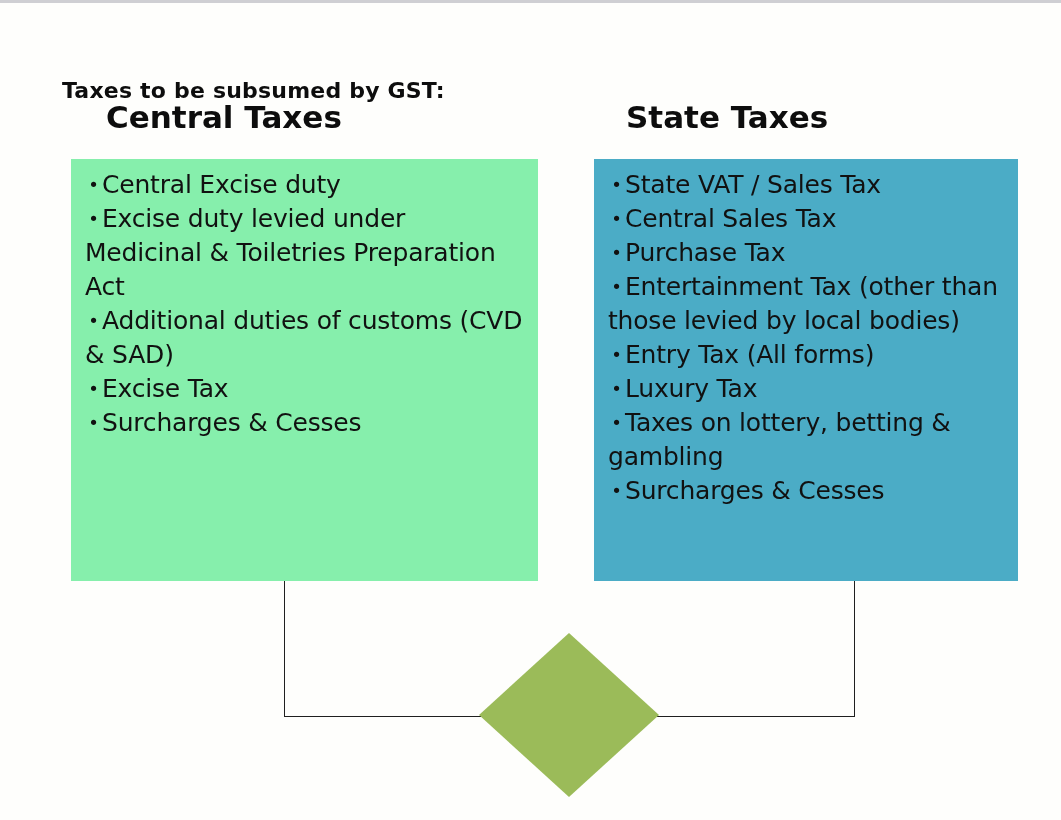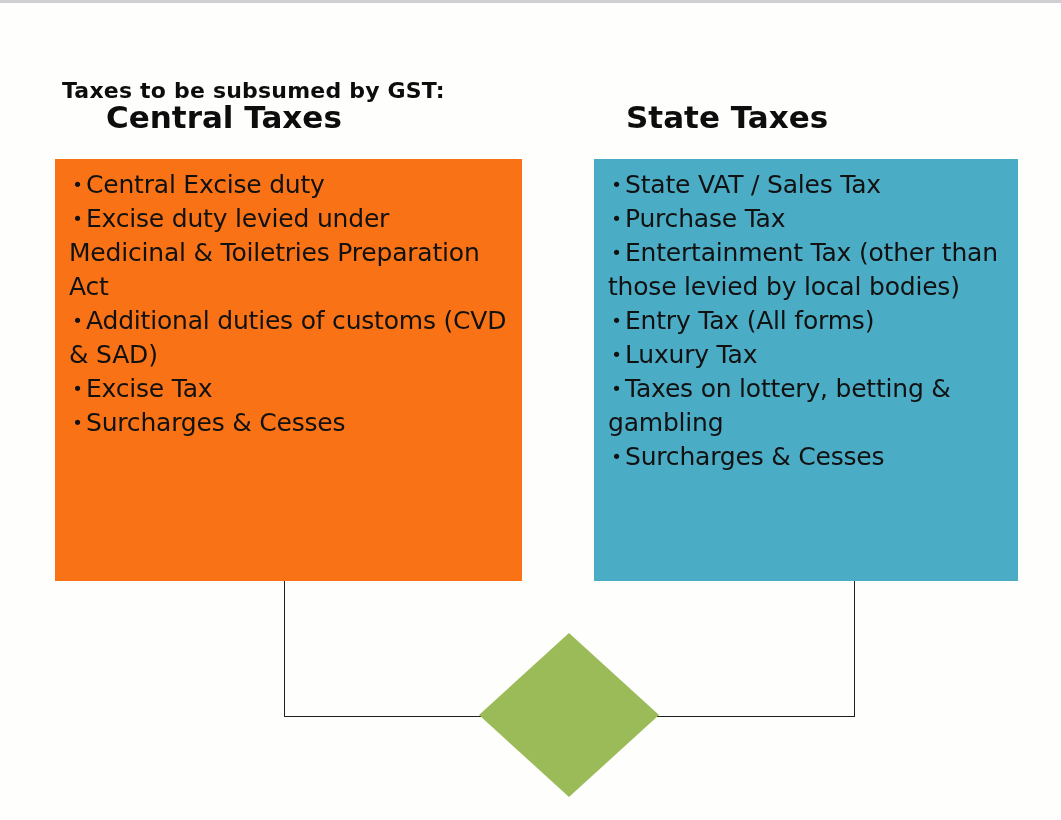--- a/index.html
+++ b/index.html
@@ -45,23 +45,23 @@
       top: 159px;
       height: 422px;
       box-sizing: border-box;
       padding: 9px 10px 0 14px;
       font-size: 25px;
       line-height: 34px;
       color: #111;
       letter-spacing: -0.2px;
     }
     .box-central {
-      left: 55px;
+      left: 71px;
       width: 467px;
-      background: #f97316;
+      background: #86efac;
     }
     .box-state {
       left: 594px;
       width: 424px;
       background: #4bacc6;
     }
     .tax-list {
       list-style: none;
       margin: 0;
       padding: 0;
@@ -135,20 +135,23 @@
     </li>
   </ul>
 </div>
 
 <div class="tax-box box-state">
   <ul class="tax-list">
     <li class="tax-item">
       <span class="bullet">•</span><span>State VAT / Sales Tax</span>
     </li>
     <li class="tax-item">
+      <span class="bullet">•</span><span>Central Sales Tax</span>
+    </li>
+    <li class="tax-item">
       <span class="bullet">•</span><span>Purchase Tax</span>
     </li>
     <li class="tax-item">
       <span class="bullet">•</span><span>Entertainment Tax (other than those levied by local bodies)</span>
     </li>
     <li class="tax-item">
       <span class="bullet">•</span><span>Entry Tax (All forms)</span>
     </li>
     <li class="tax-item">
       <span class="bullet">•</span><span>Luxury Tax</span>

